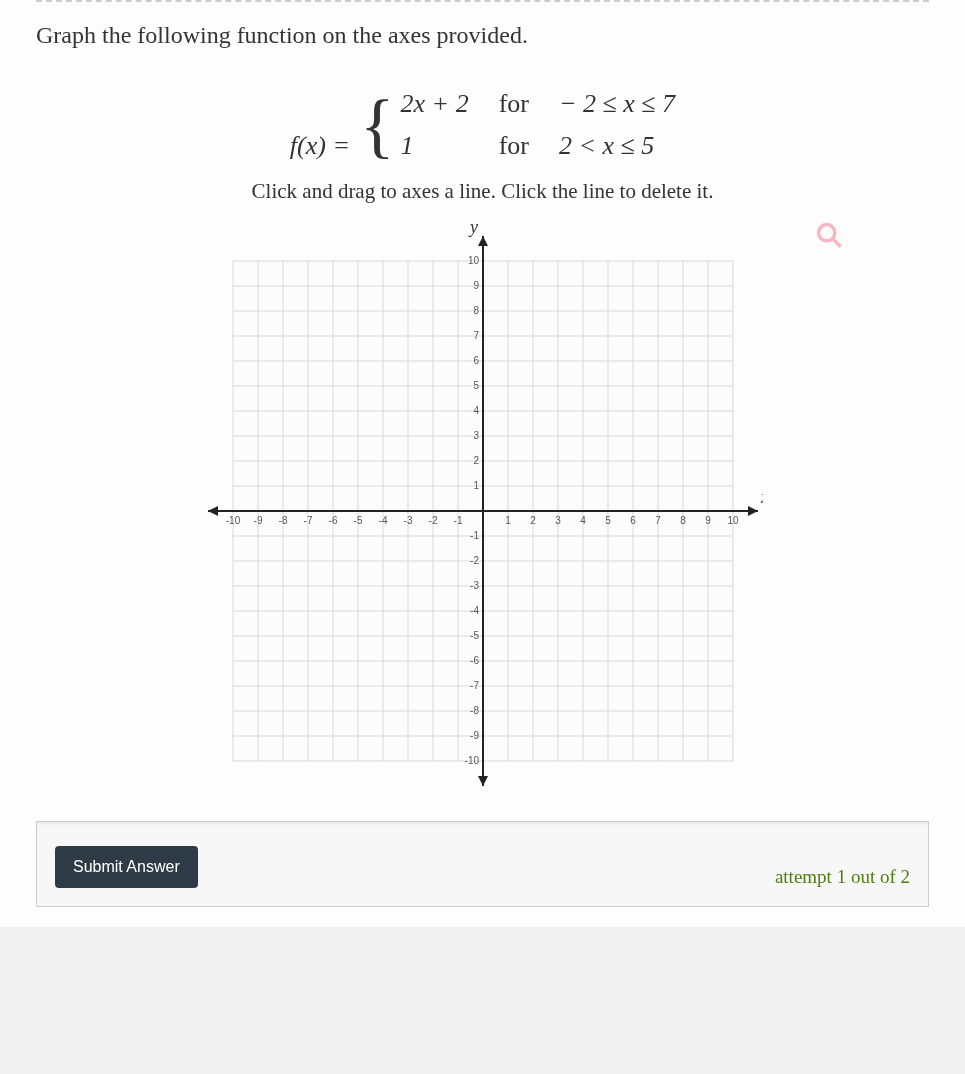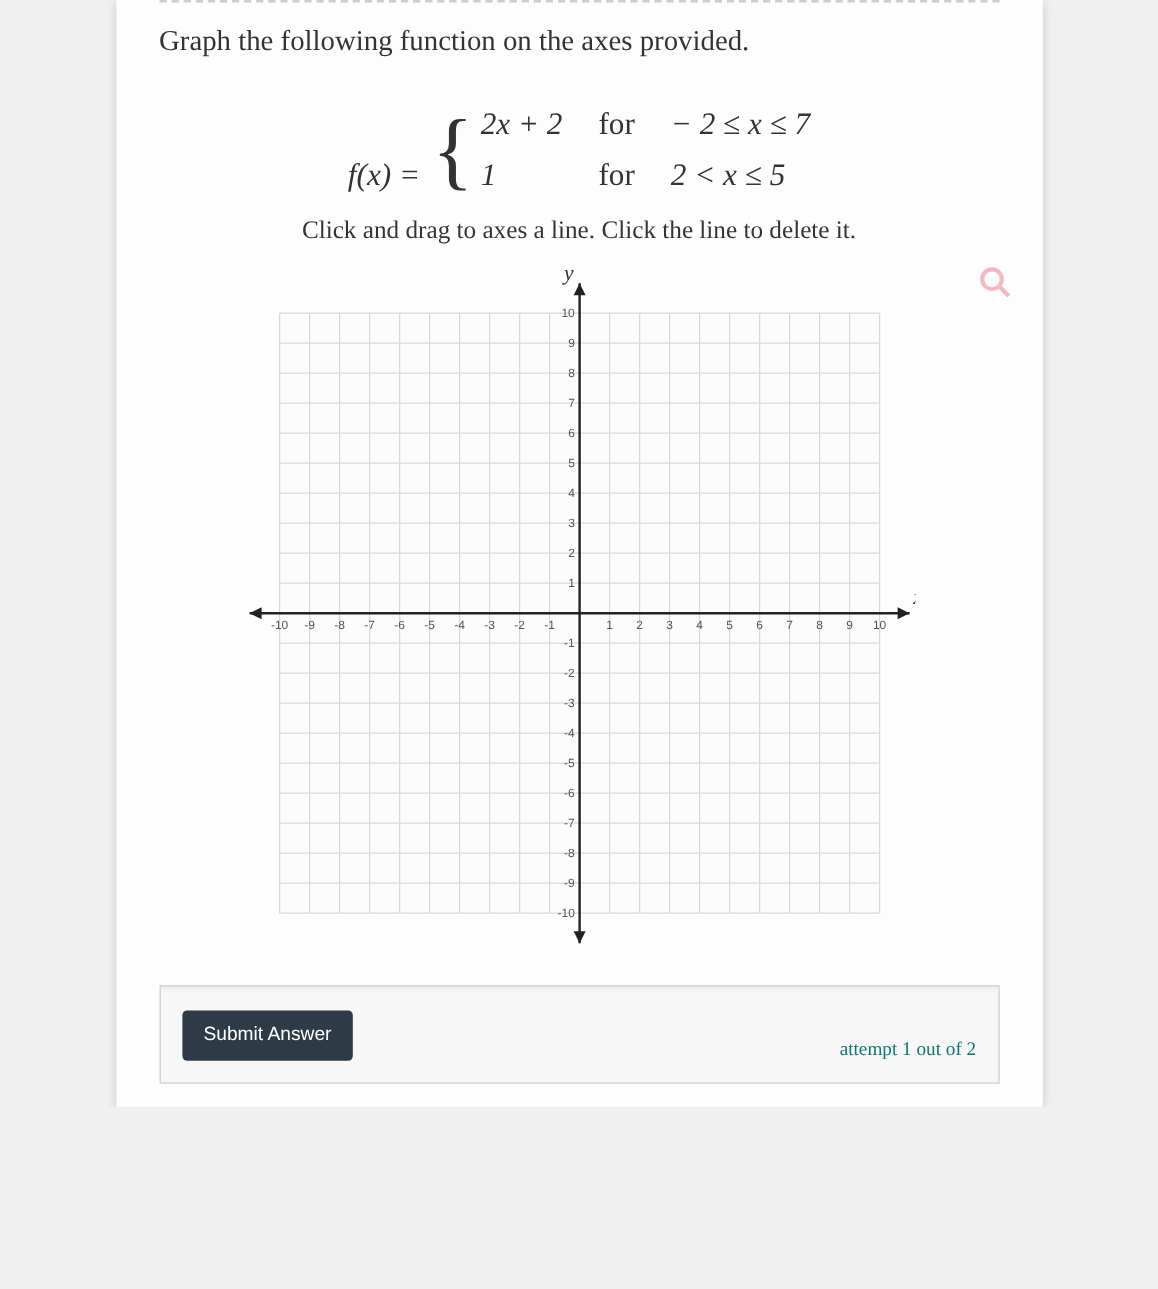--- a/index.html
+++ b/index.html
@@ -4,21 +4,21 @@
 <style>
   body {
     margin: 0;
     padding: 0;
     background: #f0f0f0;
     font-family: Georgia, 'Times New Roman', serif;
     display: flex;
     justify-content: center;
   }
   .page {
-    width: 772px;
+    width: 965px;
     background: #fdfdfd;
     box-sizing: border-box;
     padding: 0 36px 20px 36px;
     box-shadow: 0 2px 8px rgba(0,0,0,0.15);
     position: relative;
   }
   .dashed-top {
     border-top: 2px dashed #ccc;
     margin: 0 0 18px 0;
   }
@@ -92,22 +92,22 @@
     color: #fff;
     font-family: Arial, sans-serif;
     font-size: 16px;
     border: none;
     padding: 12px 18px;
     border-radius: 4px;
     cursor: pointer;
   }
   .attempt {
     font-family: Georgia, serif;
-    font-size: 16px;
-    color: #0f766e;
+    font-size: 19px;
+    color: #4d7c0f;
     padding-top: 26px;
   }
   svg.grid text {
     font-family: Arial, sans-serif;
     font-size: 10px;
     fill: #555;
   }
   svg.grid .axis-label {
     font-family: 'Times New Roman', serif;
     font-style: italic;

